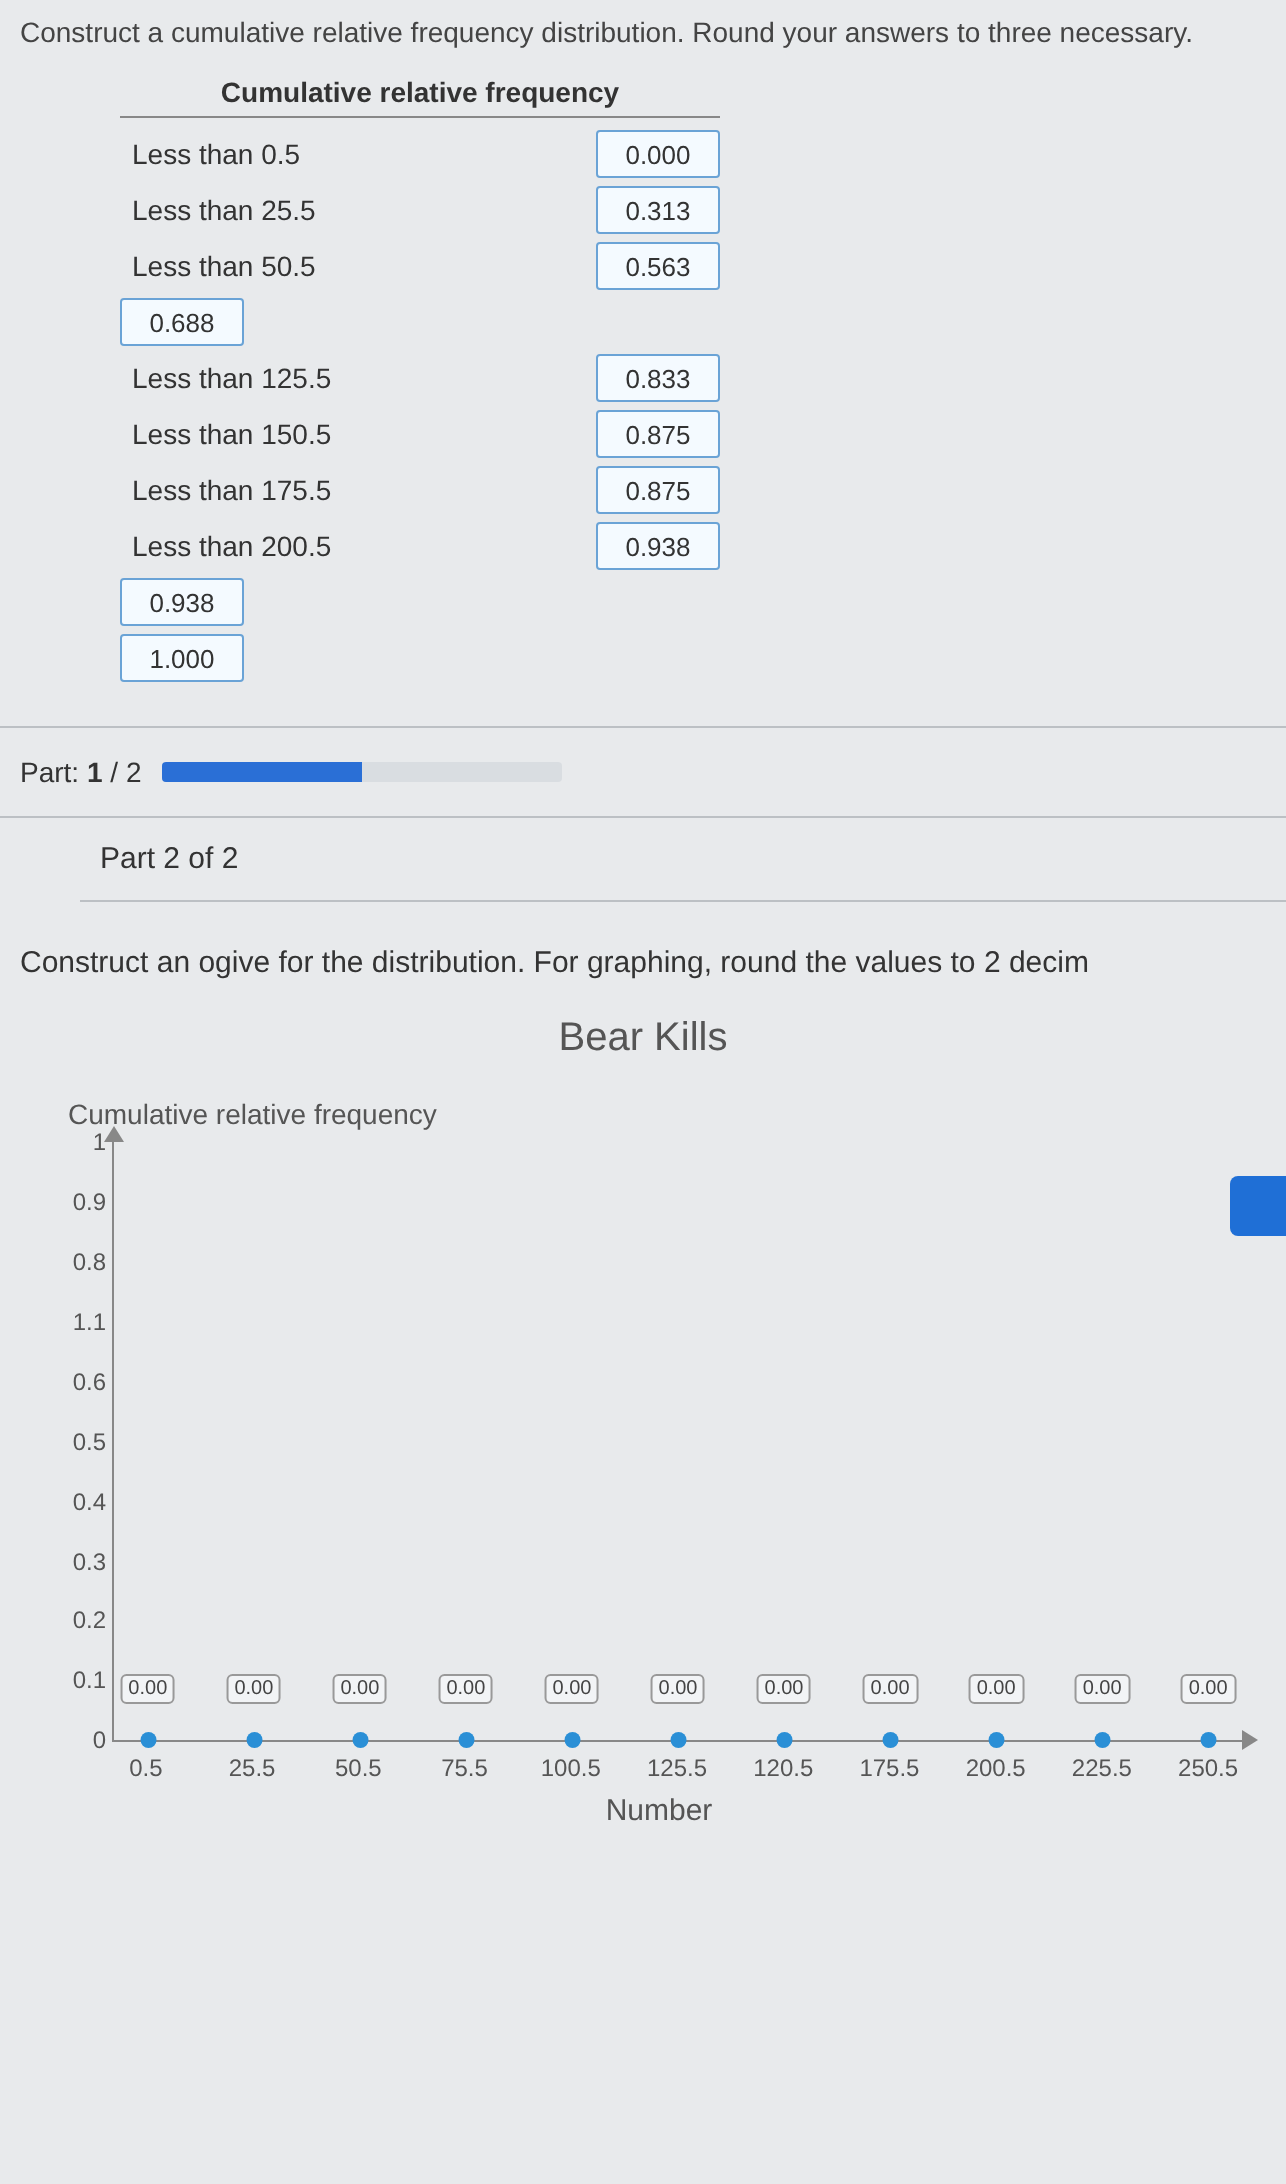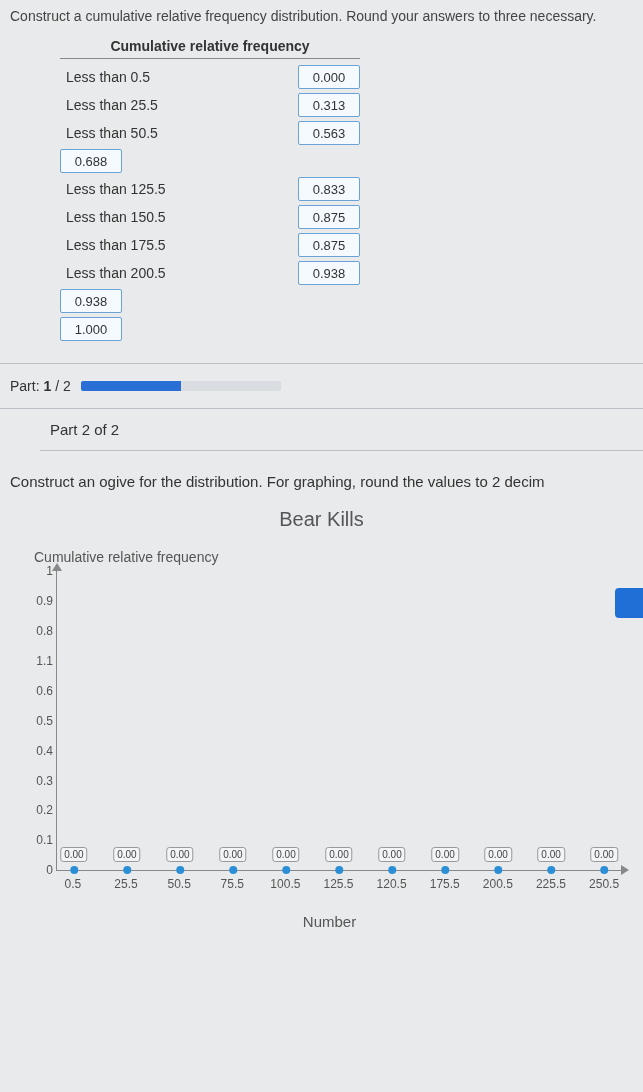--- a/index.html
+++ b/index.html
@@ -172,21 +172,21 @@
     flex-direction: column;
     align-items: center;
   }
   .pval {
     font-size: 10px;
     border: 1px solid #999;
     border-radius: 3px;
     background: #f2f4f6;
     padding: 1px 3px;
     color: #444;
-    margin-bottom: 4px;
+    margin-bottom: 14px;
     white-space: nowrap;
   }
   .dot {
     width: 8px;
     height: 8px;
     background: #2a8fd6;
     border-radius: 50%;
     margin-bottom: -4px;
   }
   .x-ticks {
@@ -201,21 +201,20 @@
     top: 0;
     transform: translateX(-50%);
     font-size: 12px;
     color: #555;
     white-space: nowrap;
   }
   .x-title {
     text-align: center;
     color: #555;
     font-size: 15px;
-    margin-top: 16px;
   }
 </style>
 </head>
 <body>
 
 <div class="prompt">Construct a cumulative relative frequency distribution. Round your answers to three necessary.</div>
 
 <div class="table-wrap">
   <div class="cum-header">Cumulative relative frequency</div>
   <div class="row">

